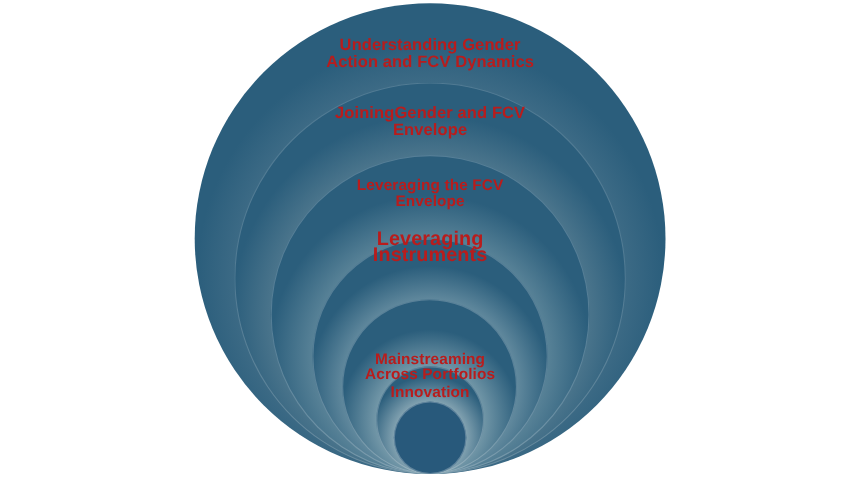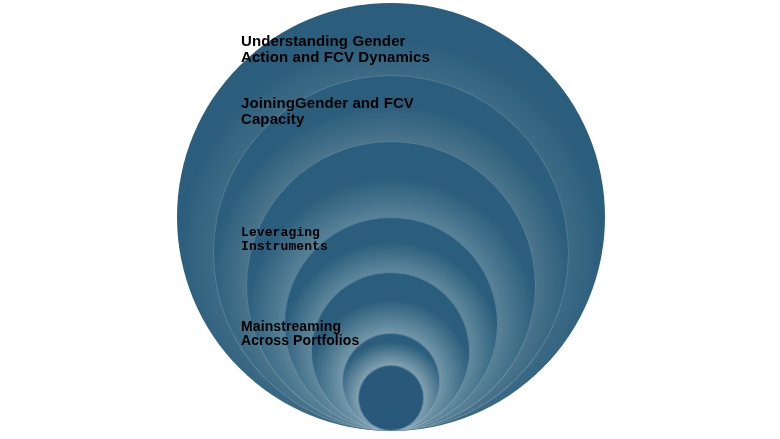--- a/index.html
+++ b/index.html
@@ -58,48 +58,52 @@
   .c7 {
     left: 358px; top: 365px; width: 66px; height: 66px;
     background: #28597B;
     box-shadow: inset 0 0 0 1px rgba(255,255,255,0.25);
   }
   .label {
     position: absolute;
     left: 391px;
     transform: translateX(-50%);
     width: 300px;
-    color: #000000;
+    text-align: center;
+    color: #b91c1c;
     font-weight: bold;
     white-space: pre-line;
     letter-spacing: 0.1px;
   }
   .l1 { top: 33px;  font-size: 15px;   line-height: 16px; }
   .l2 { top: 95px;  font-size: 15px;   line-height: 16px; }
   .l3 { top: 161px; font-size: 14px;   line-height: 14px; }
-  .l4 { top: 226px; font-size: 13px;   line-height: 14px; font-family: Liberation Mono, monospace; }
+  .l4 { top: 210px; font-size: 18px;   line-height: 14px; }
   .l5 { top: 295px; font-size: 14px;   line-height: 14px; margin-top: 24px; }
   .l6 { top: 349px; font-size: 14px;   line-height: 14px; }
   .l7 { top: 392px; font-size: 10.5px; line-height: 10.5px; width: 120px; }
 </style>
 </head>
 <body>
 
 <div class="stage">
 
   <div class="circle c1"></div>
   <div class="circle c2"></div>
   <div class="circle c3"></div>
   <div class="circle c4"></div>
   <div class="circle c5"></div>
   <div class="circle c6"></div>
   <div class="circle c7"></div>
 
   <div class="label l1">Understanding Gender
 Action and FCV Dynamics</div>
   <div class="label l2">JoiningGender and FCV
-Capacity</div>
+Envelope</div>
+  <div class="label l3">Leveraging the FCV
+Envelope</div>
   <div class="label l4">Leveraging
 Instruments</div>
   <div class="label l5">Mainstreaming
 Across Portfolios</div>
+  <div class="label l6">Innovation</div>
 
 </div>
 
 </body></html>

